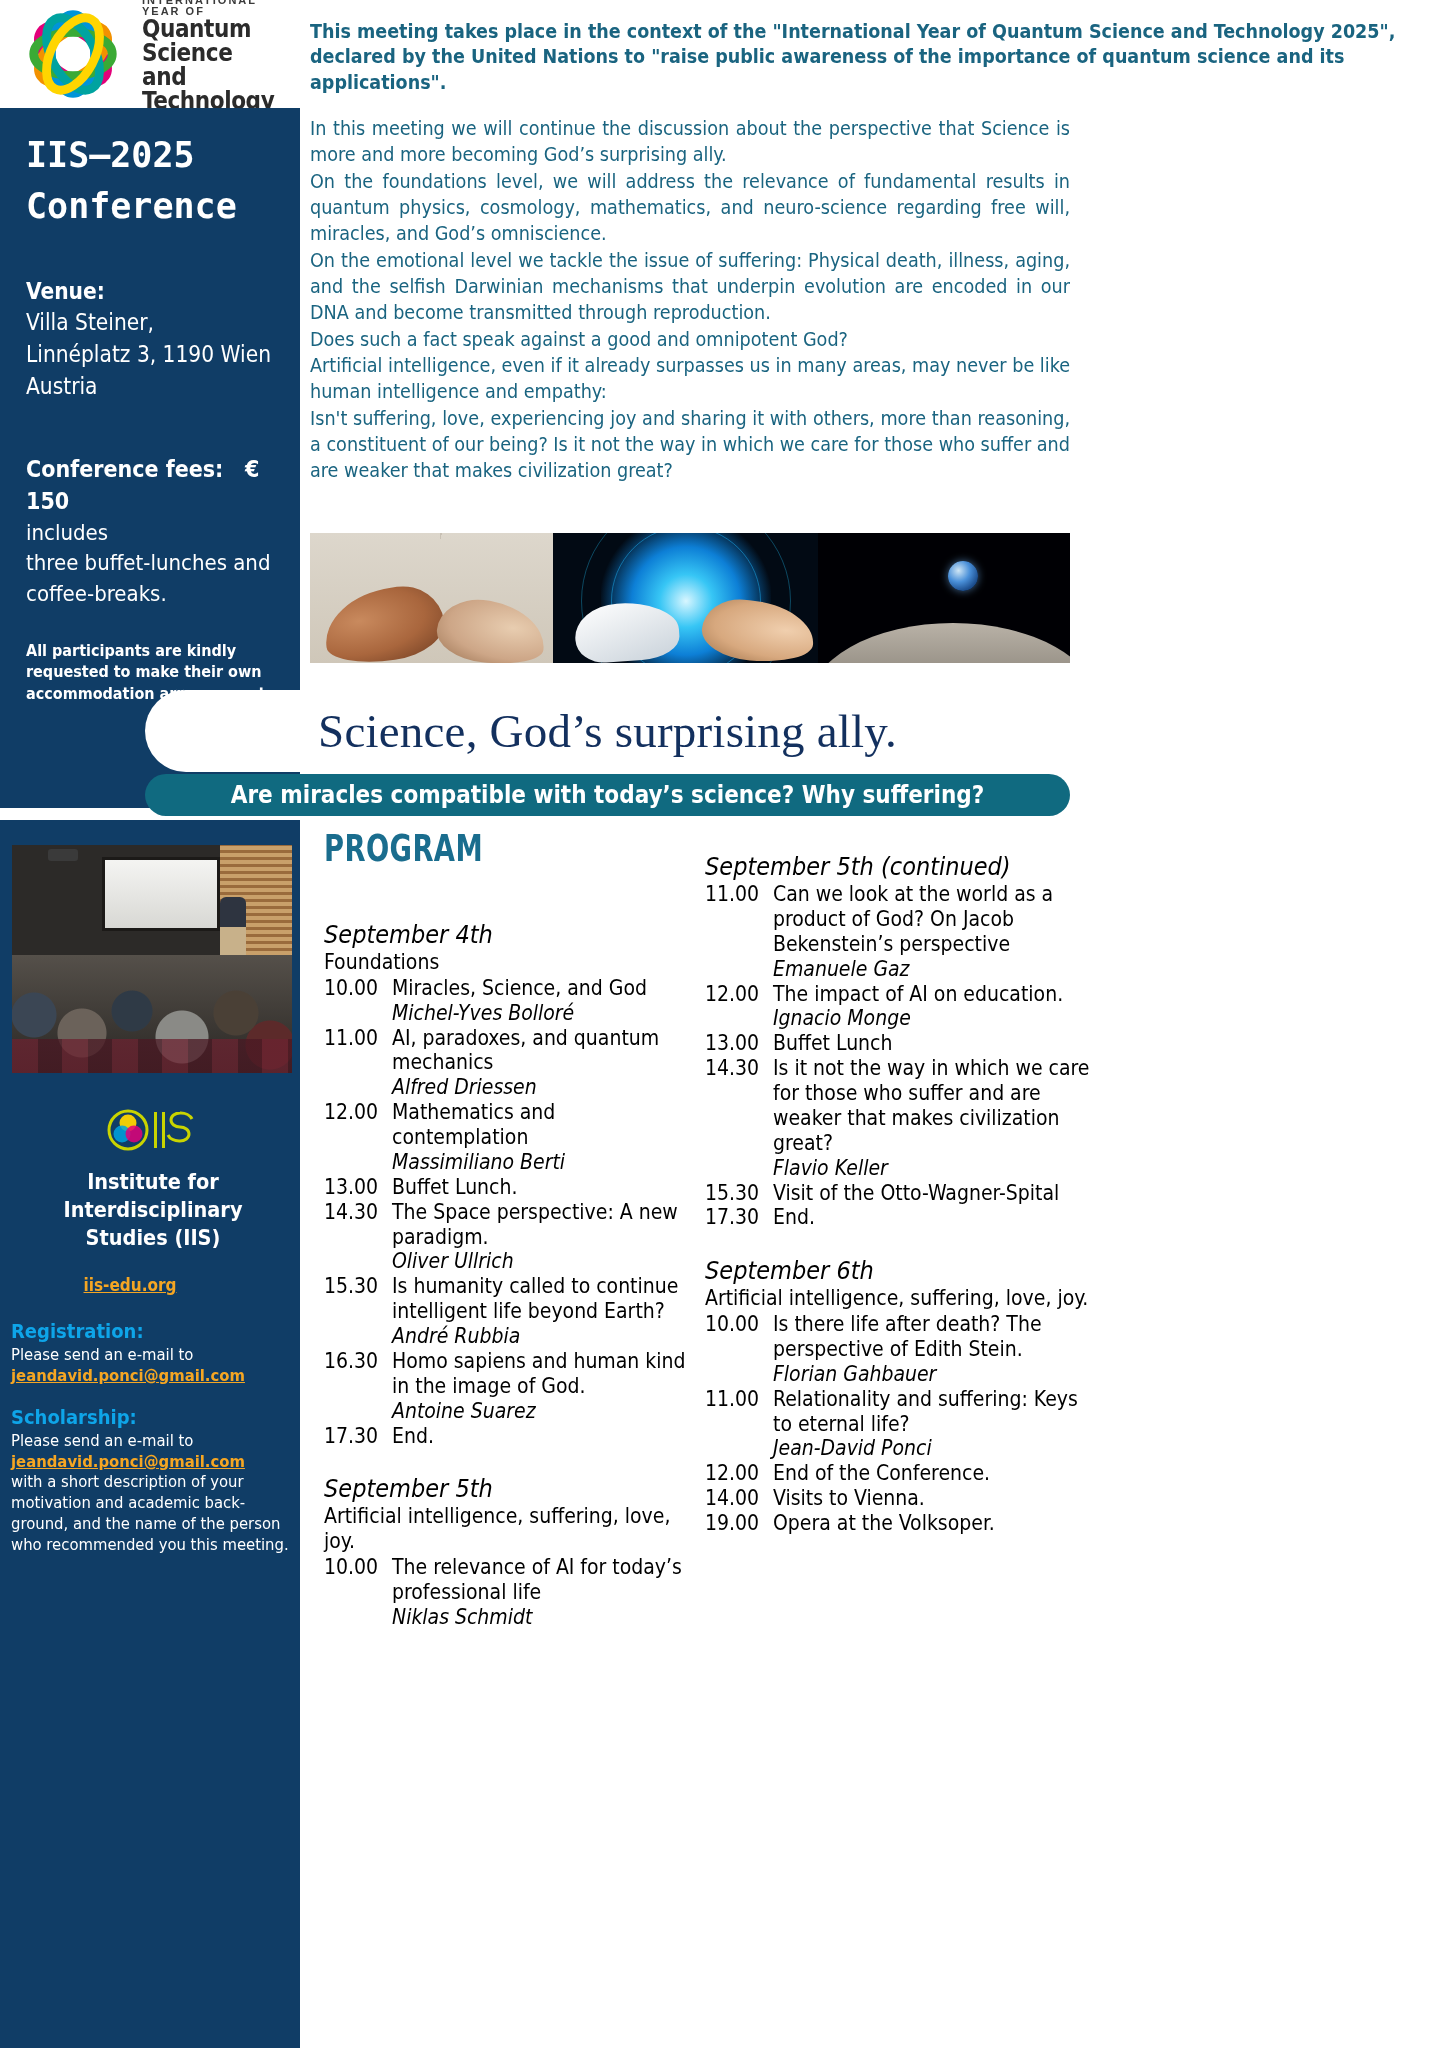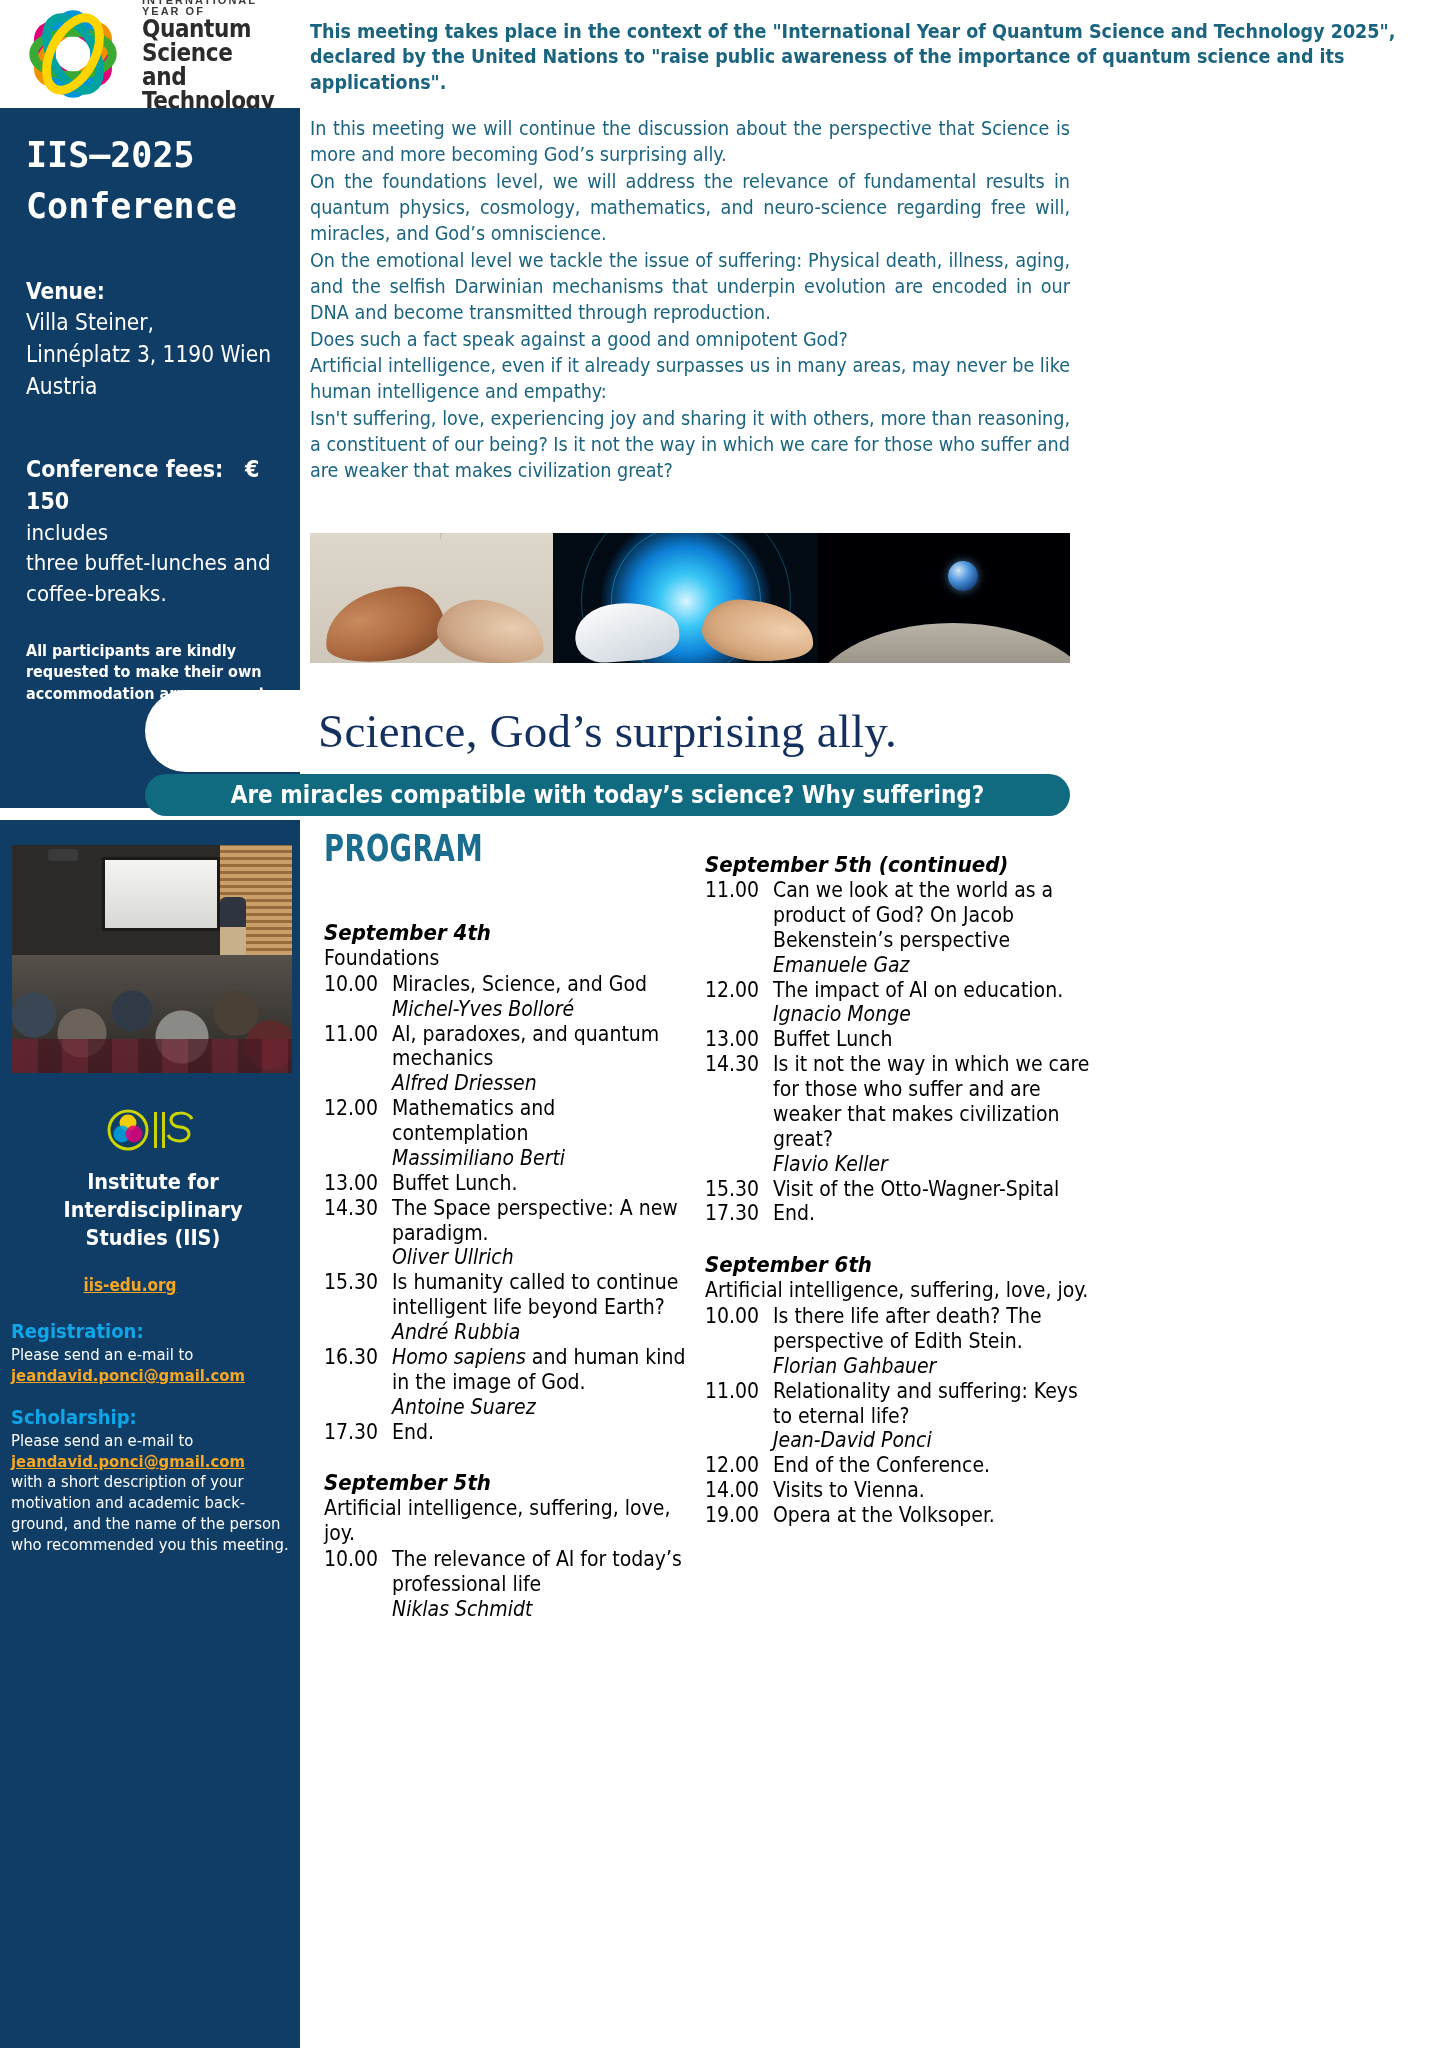--- a/index.html
+++ b/index.html
@@ -297,30 +297,30 @@
   .col-right { width: 400px; padding: 0 10px 0 0px; }
 
   .program-heading {
     font-family: "DejaVu Sans Condensed", "Liberation Sans", sans-serif;
     font-size: 38px; font-weight: bold; letter-spacing: 0.5px;
     color: #1a6d8e;
     margin-top: 6px; margin-bottom: 50px;
     transform: scaleX(0.80); transform-origin: left center;
   }
   .day-head {
-    font-size: 22px; font-weight: bold; font-style: italic;
+    font-size: 25px; font-weight: normal; font-style: italic;
     margin-bottom: 1px; white-space: nowrap;
   }
   .day-sub { font-size: 21px; line-height: 1.18; margin-bottom: 1px; }
   .sessions { margin-bottom: 26px; }
   .sess { display: flex; font-size: 21px; line-height: 1.185; margin-bottom: 0px; }
   .sess .t { width: 68px; flex: 0 0 68px; }
   .sess .d { flex: 1; }
   .sess .sp { font-style: italic; display: block; }
-  .ital { font-style: italic; }
+  .ital { }
   .spacer-right { height: 32px; }
 </style>
 </head>
 <body>
 
 <div class="poster">
 
   <div class="header">
     <div class="iyq-logo">
       <svg class="iyq-rings" viewBox="0 0 120 106">

